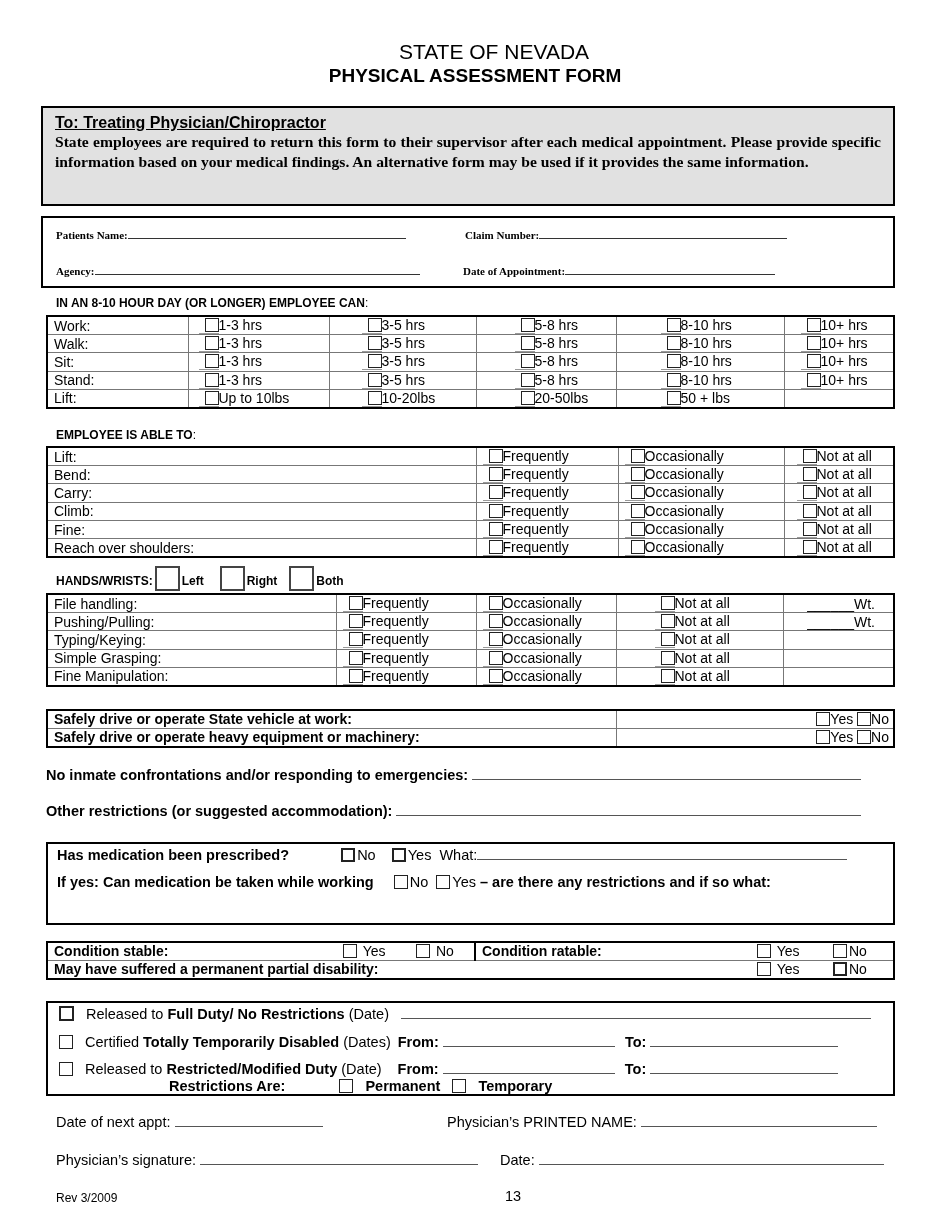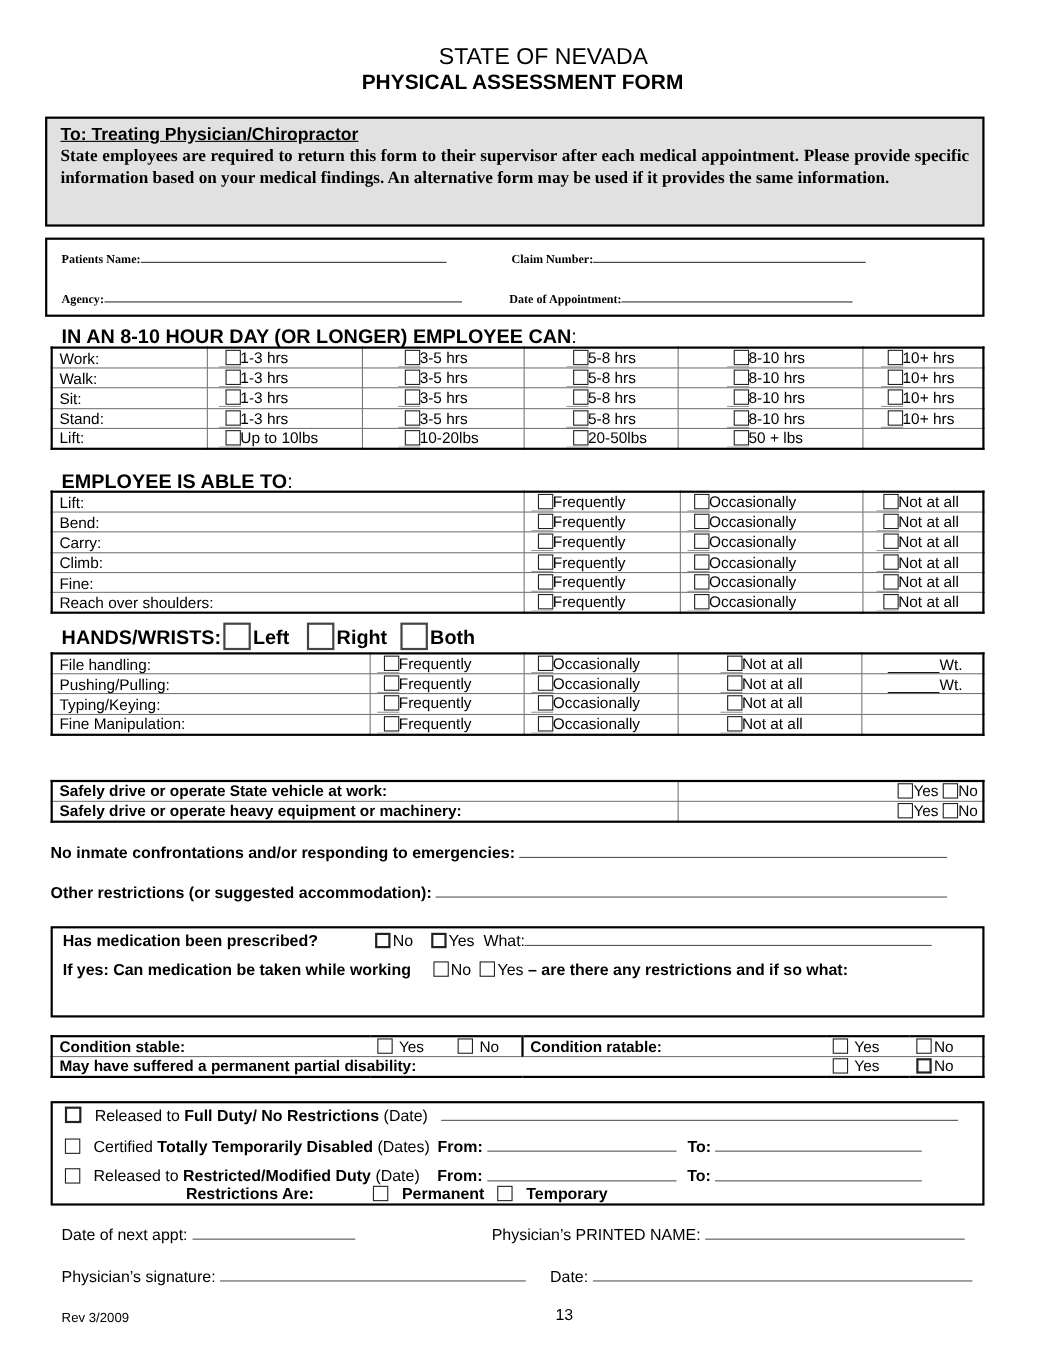--- a/index.html
+++ b/index.html
@@ -11,21 +11,21 @@
   .title2 { left: 0; width: 950px; top: 65px; text-align: center; font-size: 19px; font-weight: bold; }
 
   .notice { left: 41px; top: 106px; width: 854px; height: 100px; background: #e1e1e1; border: 2px solid #000; border-right-width: 2px; padding: 6px 12px 0 12px; }
   .notice .hdr { font-size: 16px; font-weight: bold; text-decoration: underline; }
   .notice .body { font-family: "Liberation Serif", serif; font-weight: bold; font-size: 15.6px; line-height: 20px; text-align: justify; }
 
   .patient { left: 41px; top: 216px; width: 854px; height: 72px; border: 2px solid #000; }
   .pf { position: absolute; font-family: "Liberation Serif", serif; font-weight: bold; font-size: 11px; white-space: nowrap; }
   .line { display: inline-block; border-bottom: 1px solid #333; height: 12px; vertical-align: baseline; }
 
-  .sec-title { font-weight: bold; font-size: 18px; white-space: nowrap; }
+  .sec-title { font-weight: bold; font-size: 12px; white-space: nowrap; }
 
   table.grid { position: absolute; border-collapse: collapse; border: 2px solid #000; font-size: 14px; }
   table.grid td { border: 1px solid #777; height: 18.3px; padding: 0 0 0 6px; line-height: 16px; white-space: nowrap; vertical-align: middle; }
   .cb { display: inline-block; width: 14px; height: 14px; border: 1.4px solid #222; vertical-align: -2px; margin-right: 2px; background: #fff; }
   .cbu { display: inline-block; border-bottom: 1px solid #999; padding-left: 6px; }
   .cbu .cb { margin-right: 0; }
 
   .bold { font-weight: bold; }
   .ul { display: inline-block; border-bottom: 1px solid #555; height: 13px; vertical-align: baseline; }
   .hw-box { display: inline-block; width: 25px; height: 25px; border: 2px solid #444; vertical-align: -6px; margin: 0 2px 0 2px; }
@@ -186,20 +186,27 @@
       </tr>
       <tr>
         <td>Pushing/Pulling:</td>
         <td style="padding-left:6px"><span class="cbu"><span class="cb"></span></span><span>Frequently</span></td>
         <td style="padding-left:6px"><span class="cbu"><span class="cb"></span></span><span>Occasionally</span></td>
         <td style="padding-left:38px"><span class="cbu"><span class="cb"></span></span><span>Not at all</span></td>
         <td style="text-align:right;padding-right:18px;">______Wt.</td>
       </tr>
       <tr>
         <td>Typing/Keying:</td>
+        <td style="padding-left:6px"><span class="cbu"><span class="cb"></span></span><span>Frequently</span></td>
+        <td style="padding-left:6px"><span class="cbu"><span class="cb"></span></span><span>Occasionally</span></td>
+        <td style="padding-left:38px"><span class="cbu"><span class="cb"></span></span><span>Not at all</span></td>
+        <td style="text-align:right;padding-right:18px;"></td>
+      </tr>
+      <tr>
+        <td>Simple Grasping:</td>
         <td style="padding-left:6px"><span class="cbu"><span class="cb"></span></span><span>Frequently</span></td>
         <td style="padding-left:6px"><span class="cbu"><span class="cb"></span></span><span>Occasionally</span></td>
         <td style="padding-left:38px"><span class="cbu"><span class="cb"></span></span><span>Not at all</span></td>
         <td style="text-align:right;padding-right:18px;"></td>
       </tr>
       <tr>
         <td>Fine Manipulation:</td>
         <td style="padding-left:6px"><span class="cbu"><span class="cb"></span></span><span>Frequently</span></td>
         <td style="padding-left:6px"><span class="cbu"><span class="cb"></span></span><span>Occasionally</span></td>
         <td style="padding-left:38px"><span class="cbu"><span class="cb"></span></span><span>Not at all</span></td>

